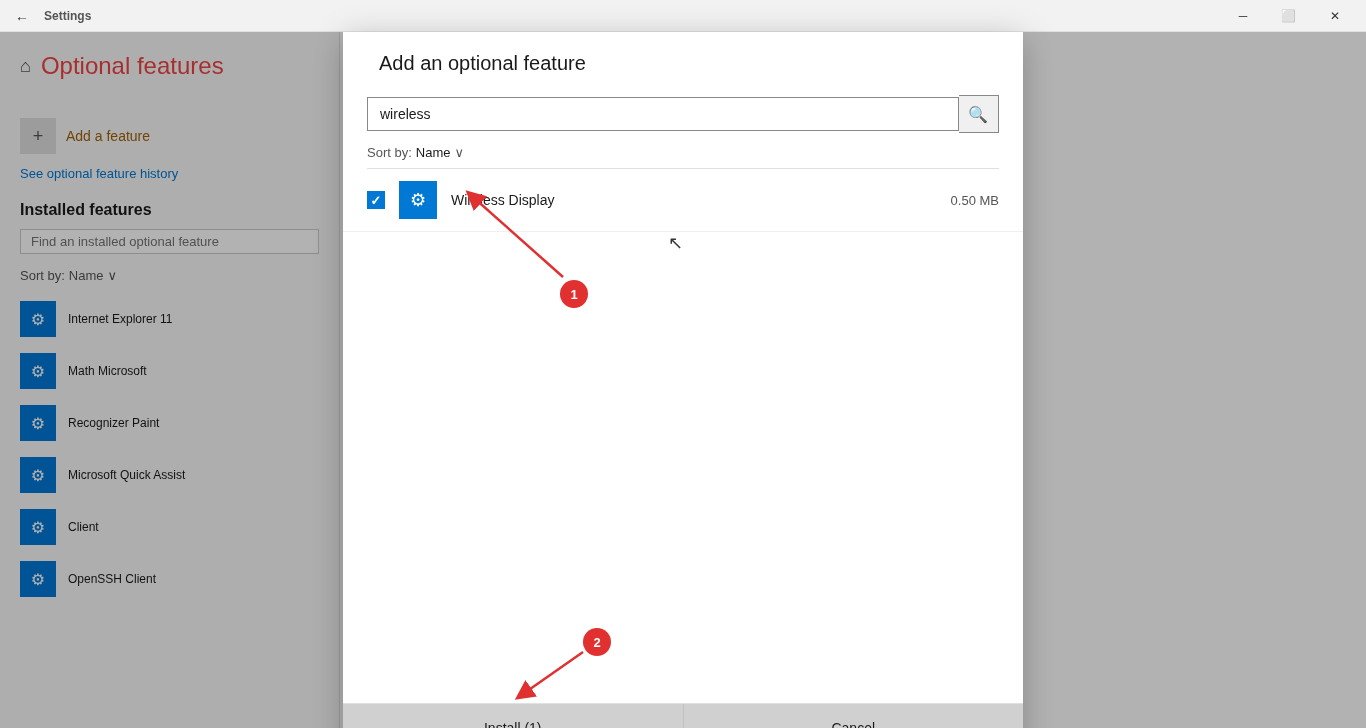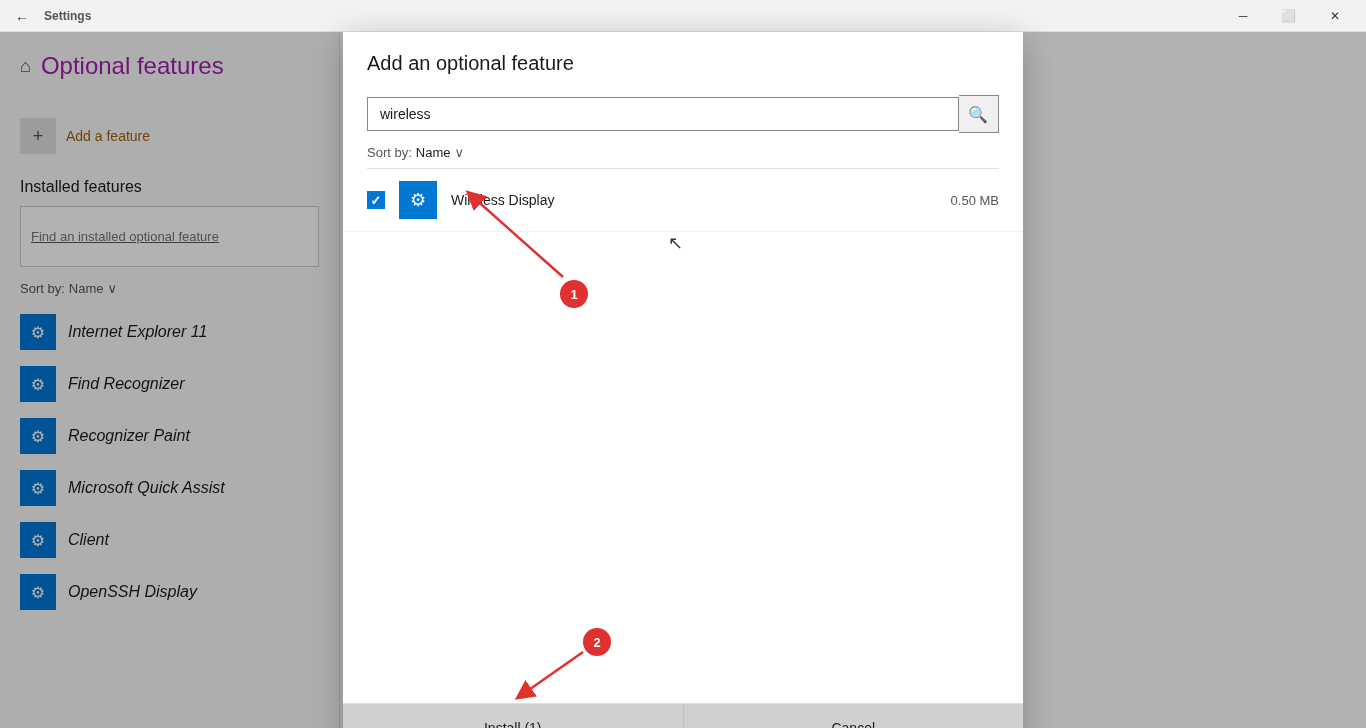--- a/index.html
+++ b/index.html
@@ -71,21 +71,21 @@
       gap: 10px;
       margin-bottom: 10px;
     }
     .home-icon {
       font-size: 18px;
       color: #555;
     }
     .page-title {
       font-size: 24px;
       font-weight: 300;
-      color: #a21caf;
+      color: #ef4444;
     }
     .add-feature-btn {
       display: flex;
       align-items: center;
       gap: 10px;
       padding: 8px 20px;
       cursor: pointer;
       background: none;
       border: none;
       width: 100%;
@@ -104,35 +104,34 @@
     }
     .see-history-link {
       padding: 4px 20px;
       font-size: 13px;
       color: #0078d4;
       cursor: pointer;
       display: inline-block;
     }
     .installed-heading {
       font-size: 16px;
-      font-weight: 400;
+      font-weight: 700;
       color: #1a1a1a;
       padding: 16px 20px 10px 20px;
     }
     .search-installed {
       margin: 0 20px 10px 20px;
     }
     .search-installed input {
       width: 100%;
-      padding: 22px 10px;
+      padding: 4px 10px;
       border: 1px solid #ccc;
       font-size: 13px;
       color: #555;
       background: white;
-      text-decoration: underline;
     }
     .sort-bar-left {
       display: flex;
       align-items: center;
       padding: 4px 20px 10px 20px;
       font-size: 13px;
       color: #555;
       gap: 4px;
       cursor: pointer;
     }
@@ -147,23 +146,22 @@
       cursor: pointer;
     }
     .feature-icon {
       width: 36px; height: 36px;
       background: #0078d4;
       display: flex; align-items: center; justify-content: center;
       font-size: 16px; color: white;
       flex-shrink: 0;
     }
     .feature-name {
-      font-size: 16px;
-      color: #1a1a1a;
-      font-style: italic;
+      font-size: 12px;
+      color: #1a1a1a;
     }
 
     
     .right-panel {
       flex: 1;
       background: white;
       display: flex;
       flex-direction: column;
       align-items: flex-start;
       padding: 20px 30px;
@@ -217,20 +215,21 @@
       padding: 20px 24px 12px 24px;
       display: flex;
       align-items: center;
       justify-content: space-between;
       border-bottom: none;
     }
     .modal-title {
       font-size: 20px;
       font-weight: 300;
       color: #1a1a1a;
+      margin-left: 12px;
     }
     .modal-search-row {
       padding: 8px 24px 12px 24px;
       display: flex;
       align-items: center;
       gap: 0;
     }
     .modal-search-input {
       flex: 1;
       padding: 8px 12px;
@@ -383,20 +382,21 @@
         <span class="home-icon">⌂</span>
         <span class="page-title">Optional features</span>
       </div>
     </div>
     <button class="add-feature-btn">
       <div class="add-feature-icon">
         <span>+</span>
       </div>
       <span class="add-feature-label">Add a feature</span>
     </button>
+    <span class="see-history-link">See optional feature history</span>
     <div class="installed-heading">Installed features</div>
     <div class="search-installed">
       <input type="text" placeholder="Find an installed optional feature" style="">
     </div>
     <div class="sort-bar-left">
       <span>Sort by:</span>
       <span>Name</span>
       <span>∨</span>
     </div>
     <div class="feature-list">
@@ -404,21 +404,21 @@
     <div class="feature-item">
       <div class="feature-icon">
             <span>⚙</span>
           </div>
       <span class="feature-name">Internet Explorer 11</span>
     </div>
         <div class="feature-item">
       <div class="feature-icon">
             <span>⚙</span>
           </div>
-      <span class="feature-name">Find Recognizer</span>
+      <span class="feature-name">Math Microsoft</span>
     </div>
         <div class="feature-item">
       <div class="feature-icon">
             <span>⚙</span>
           </div>
       <span class="feature-name">Recognizer Paint</span>
     </div>
         <div class="feature-item">
       <div class="feature-icon">
             <span>⚙</span>
@@ -428,21 +428,21 @@
         <div class="feature-item">
       <div class="feature-icon">
             <span>⚙</span>
           </div>
       <span class="feature-name">Client</span>
     </div>
         <div class="feature-item">
       <div class="feature-icon">
             <span>⚙</span>
           </div>
-      <span class="feature-name">OpenSSH Display</span>
+      <span class="feature-name">OpenSSH Client</span>
     </div>
       </div>
   </div>
 
   <div class="right-panel">
     <div class="related-settings-title">Related settings</div>
     <div class="related-link">
       <span style="font-size:16px;color:#555;">⊞</span>
       <a>More Windows features</a>
     </div>

